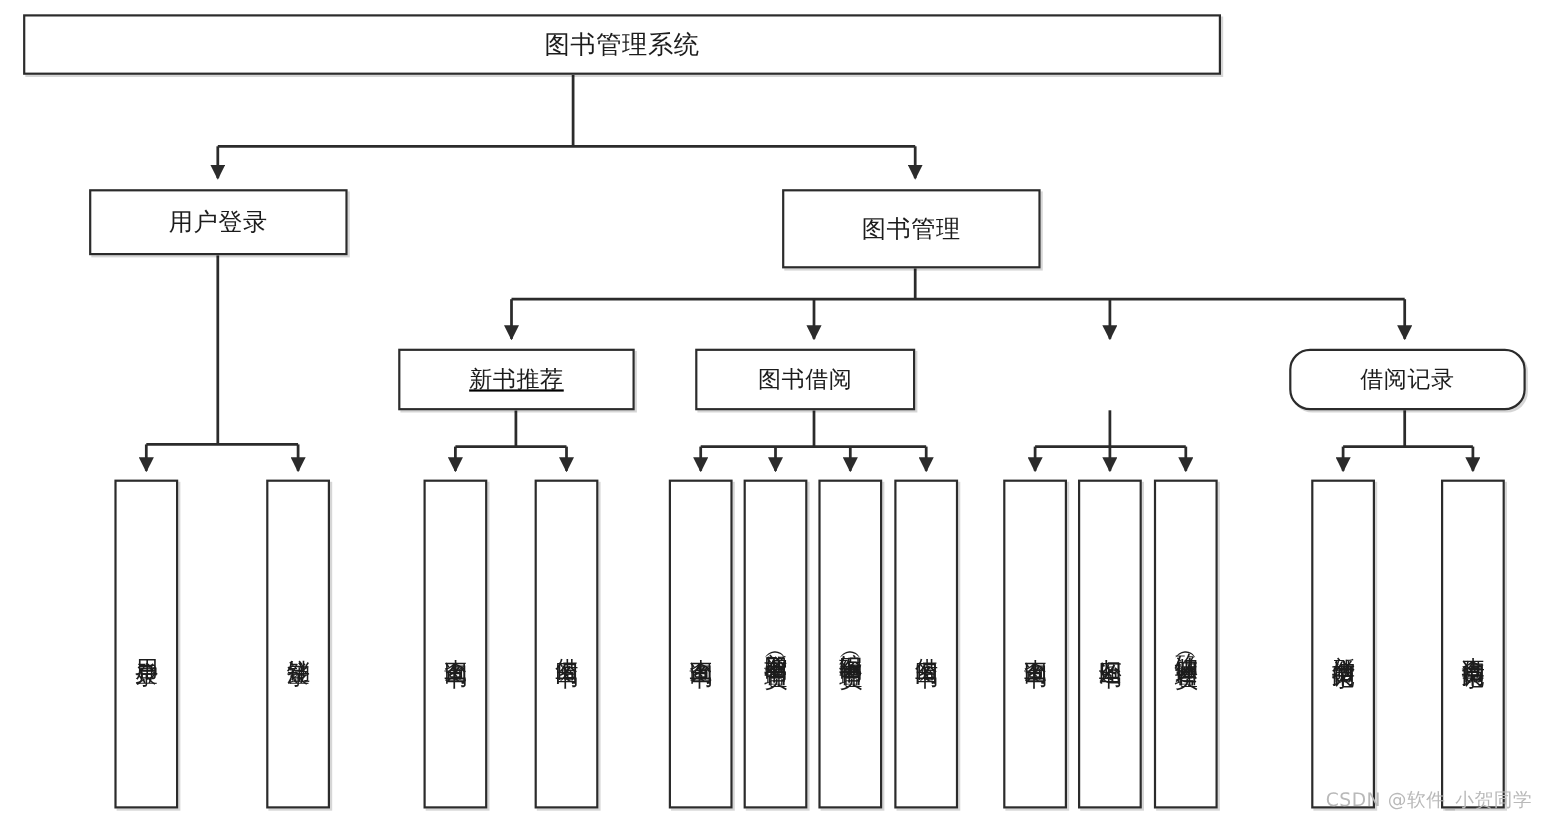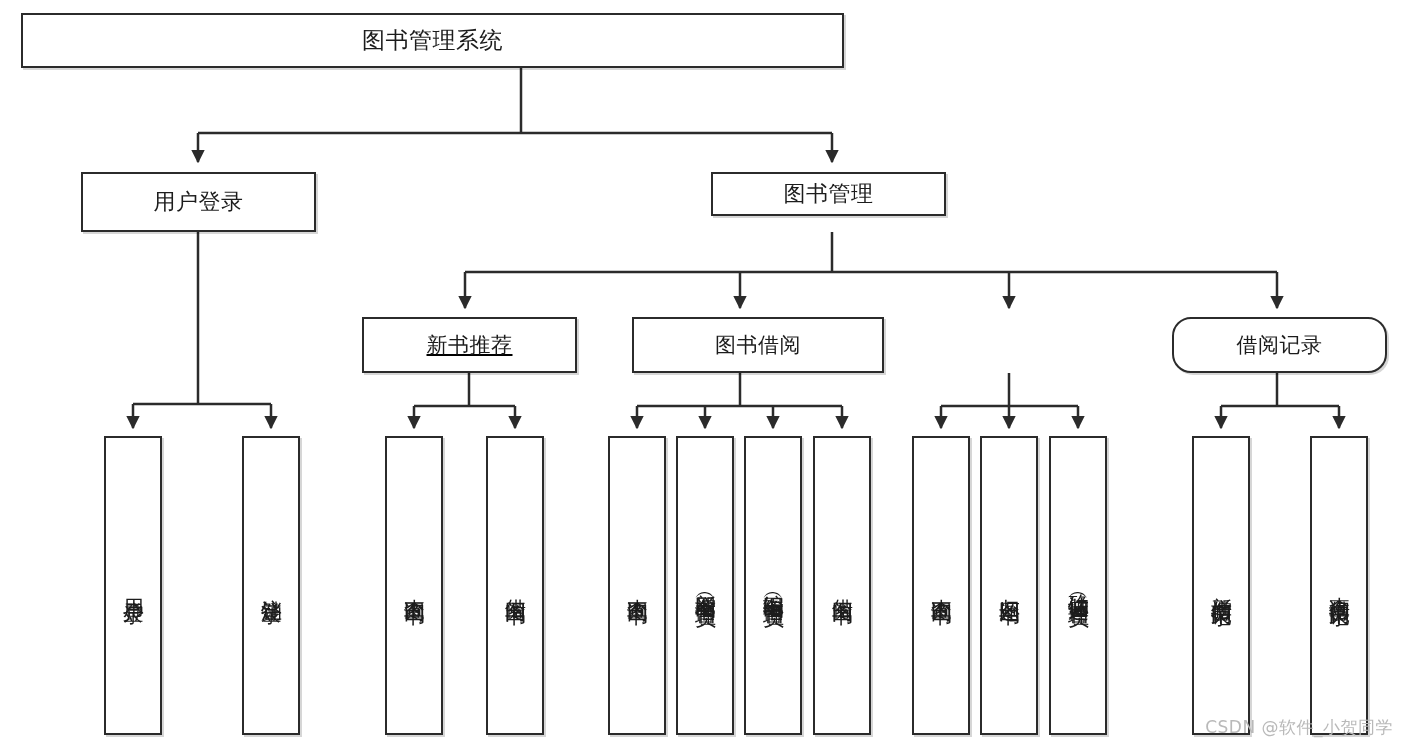--- a/index.html
+++ b/index.html
@@ -115,35 +115,35 @@
       <path d="M 1009 406 L 1009 428" marker-end="url(#arrow)"></path>
       <path d="M 1078 406 L 1078 428" marker-end="url(#arrow)"></path>
 
       <path d="M 1277 373 L 1277 406"></path>
       <path d="M 1221 406 L 1339 406"></path>
       <path d="M 1221 406 L 1221 428" marker-end="url(#arrow)"></path>
       <path d="M 1339 406 L 1339 428" marker-end="url(#arrow)"></path>
     </g>
   </svg>
 
-  <div class="node root" style="left:21px; top:13px; width:823px; height:55px;">
+  <div class="node root" style="left:21px; top:13px; width:1089px; height:55px;">
     <span class="label">图书管理系统</span>
   </div>
 
   <div class="node branch" style="left:81px; top:172px; width:235px; height:60px;">
     <span class="label">用户登录</span>
   </div>
-  <div class="node branch" style="left:711px; top:172px; width:235px; height:44px;">
+  <div class="node branch" style="left:711px; top:172px; width:235px; height:72px;">
     <span class="label">图书管理</span>
   </div>
 
   <div class="node section" style="left:362px; top:317px; width:215px; height:56px;text-decoration:underline;">
     <span class="label">新书推荐</span>
   </div>
-  <div class="node section" style="left:632px; top:317px; width:252px; height:56px;">
+  <div class="node section" style="left:632px; top:317px; width:200px; height:56px;">
     <span class="label">图书借阅</span>
   </div>
   <div class="node section" style="left:1172px; top:317px; width:215px; height:56px;border-radius:19px;">
     <span class="label">借阅记录</span>
   </div>
 
   <div class="node leaf" style="left:104px; top:436px; width:58px; height:299px;">
     <span class="label">用户登录</span>
   </div>
   <div class="node leaf" style="left:242px; top:436px; width:58px; height:299px;">

